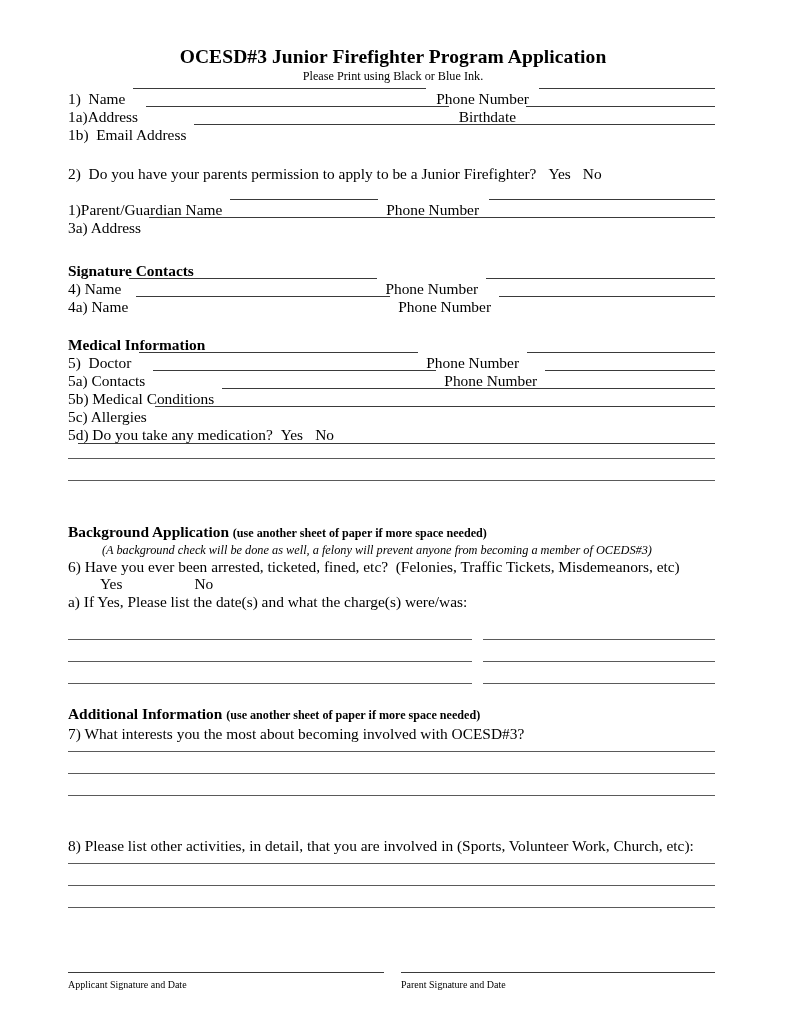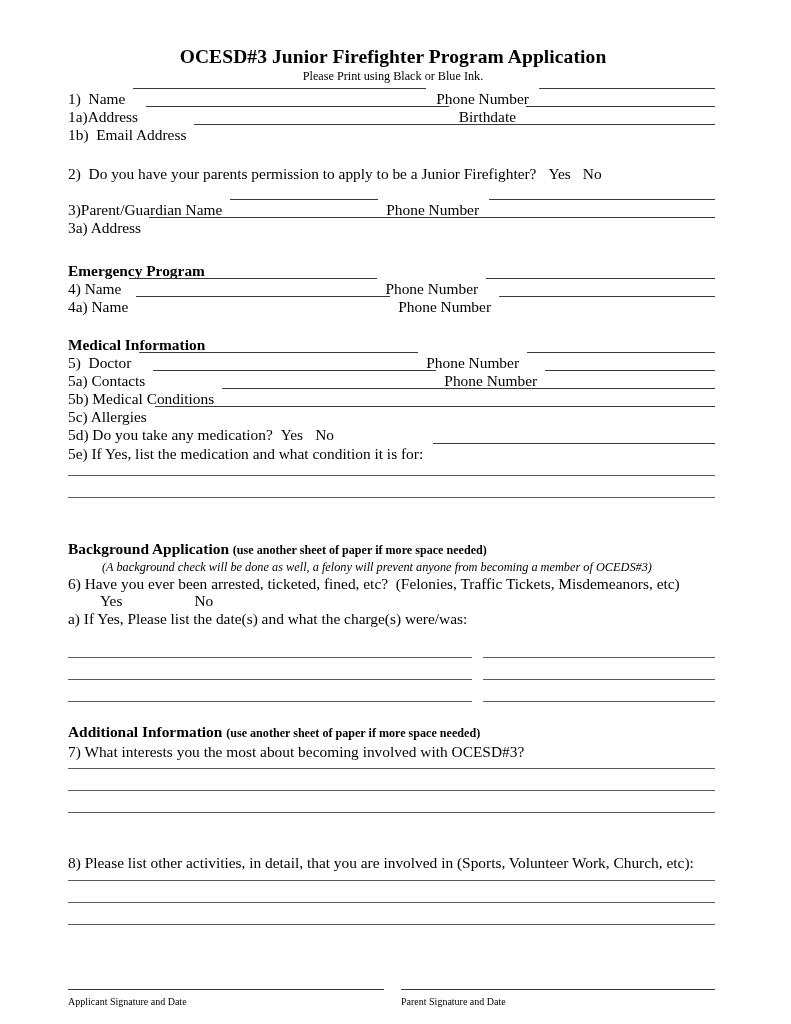--- a/index.html
+++ b/index.html
@@ -177,38 +177,38 @@
       <span class="lbl">2)  Do you have your parents permission to apply to be a Junior Firefighter?</span>
       <span class="gap12"></span>
       <span class="lbl">Yes</span>
       <span class="gap12"></span>
       <span class="lbl">No</span>
     </div>
 
     <div class="spacer-18"></div>
 
     <div class="row">
-      <span class="lbl">3)Parent/Guardian Name</span>
+      <span class="lbl">1)Parent/Guardian Name</span>
       <span class="gap8"></span>
       <span class="seg" style="flex:0 0 148px;"></span>
       <span class="gap8"></span>
       <span class="lbl">Phone Number</span>
       <span class="gap10"></span>
       <span class="fill"></span>
     </div>
 
     <div class="row">
       <span class="lbl">3a) Address</span>
       <span class="gap8"></span>
       <span class="fill"></span>
     </div>
 
     <div class="spacer-24"></div>
 
-    <div class="sec-head">Emergency Program</div>
+    <div class="sec-head">Signature Contacts</div>
 
     <div class="row">
       <span class="lbl">4) Name</span>
       <span class="gap8"></span>
       <span class="seg" style="flex:0 0 248px;"></span>
       <span class="gap8"></span>
       <span class="lbl">Phone Number</span>
       <span class="gap8"></span>
       <span class="fill"></span>
     </div>
@@ -261,21 +261,20 @@
 
     <div class="row">
       <span class="lbl">5d) Do you take any medication?</span>
       <span class="gap8"></span>
       <span class="lbl">Yes</span>
       <span class="gap12"></span>
       <span class="lbl">No</span>
     </div>
 
     <div class="row">
-      <span class="lbl">5e) If Yes, list the medication and what condition it is for:</span>
       <span class="gap10"></span>
       <span class="fill"></span>
     </div>
 
     <div class="spacer-12"></div>
     <div class="blankrow">
         <div class="blankline"></div>
       </div>
     <div class="blankrow">
         <div class="blankline"></div>

